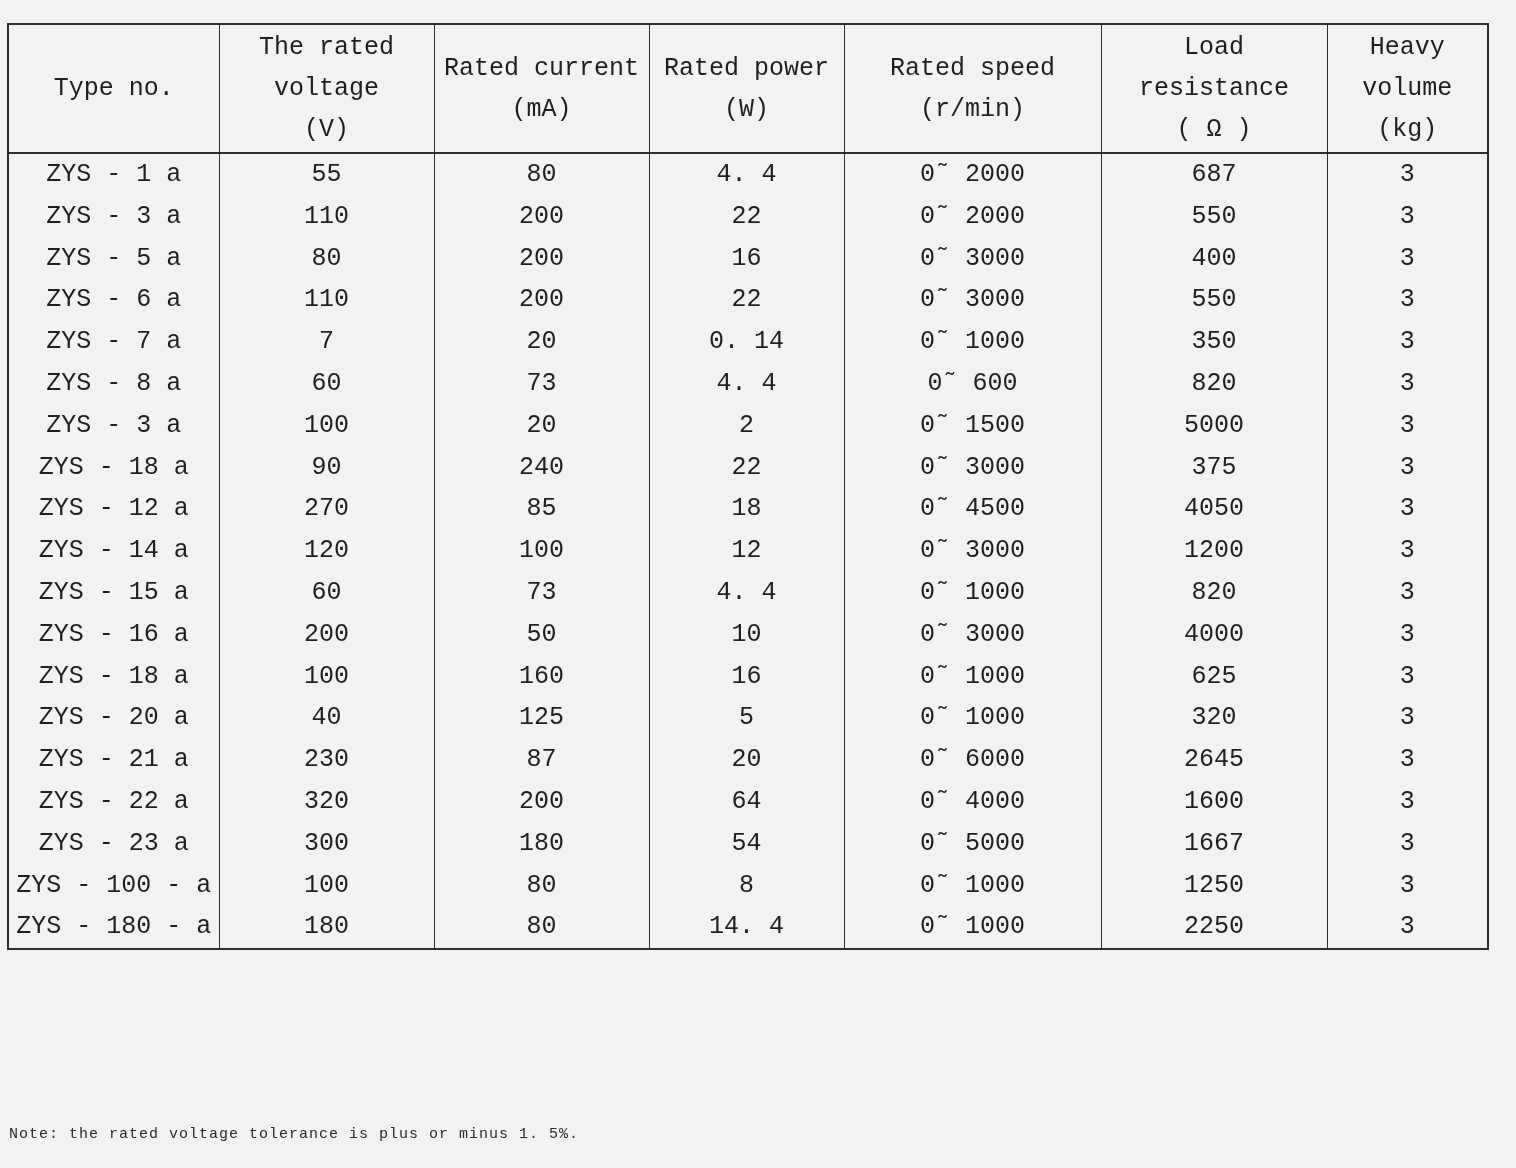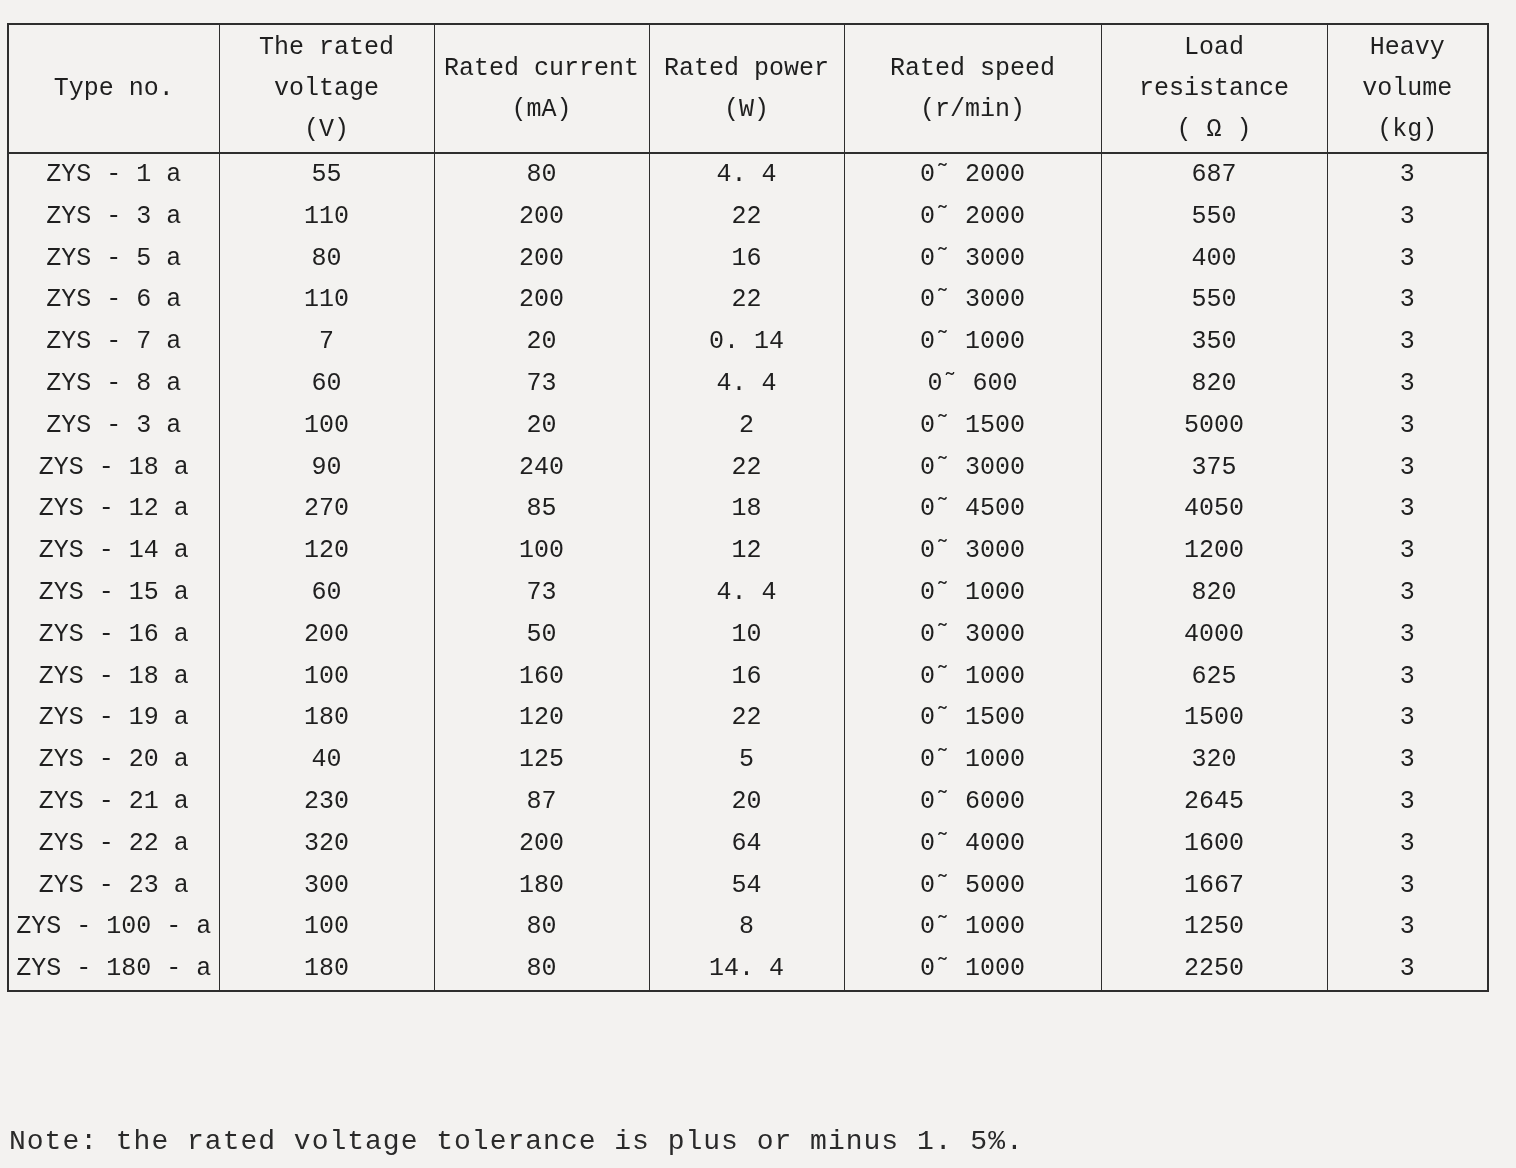--- a/index.html
+++ b/index.html
@@ -49,21 +49,21 @@
   table.spec tbody td {
     height: 41.8px;
     line-height: 41.8px;
     white-space: nowrap;
   }
   .note {
     position: absolute;
     left: 9px;
     top: 1126px;
     width: 1490px;
-    font-size: 28px;
+    font-size: 15px;
     letter-spacing: 1px;
     color: #2a2a2a;
     white-space: nowrap;
   }
 </style>
 </head>
 <body>
 
 <div class="page">
 
@@ -209,29 +209,20 @@
         <tr>
           <td>ZYS - 18 a</td>
           <td>100</td>
           <td>160</td>
           <td>16</td>
           <td>0˜ 1000</td>
           <td>625</td>
           <td>3</td>
         </tr>
         <tr>
-          <td>ZYS - 19 a</td>
-          <td>180</td>
-          <td>120</td>
-          <td>22</td>
-          <td>0˜ 1500</td>
-          <td>1500</td>
-          <td>3</td>
-        </tr>
-        <tr>
           <td>ZYS - 20 a</td>
           <td>40</td>
           <td>125</td>
           <td>5</td>
           <td>0˜ 1000</td>
           <td>320</td>
           <td>3</td>
         </tr>
         <tr>
           <td>ZYS - 21 a</td>

